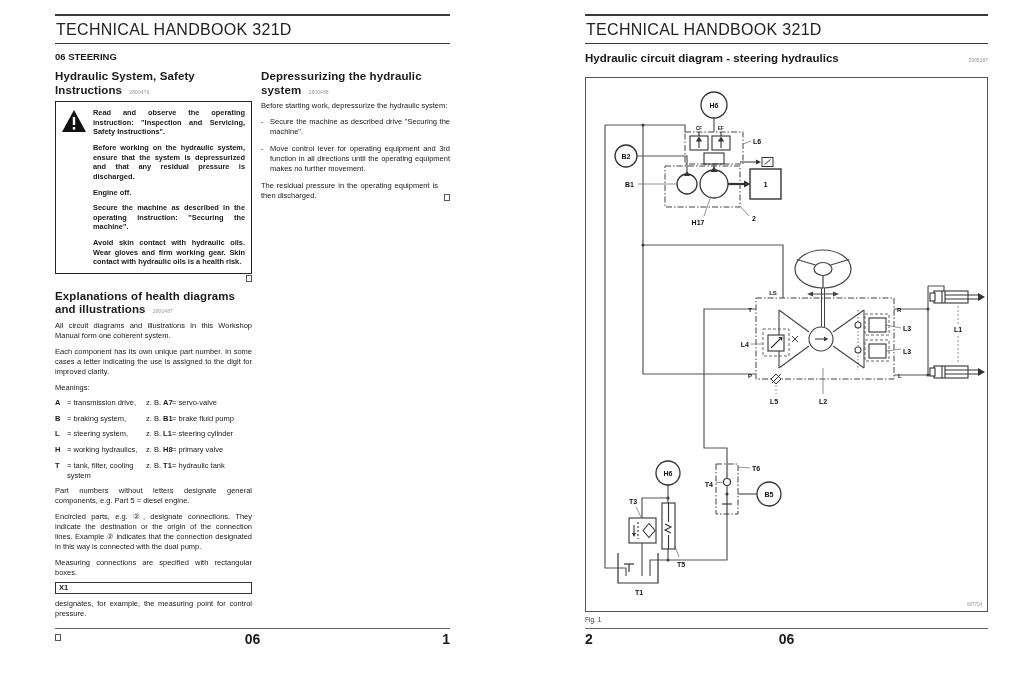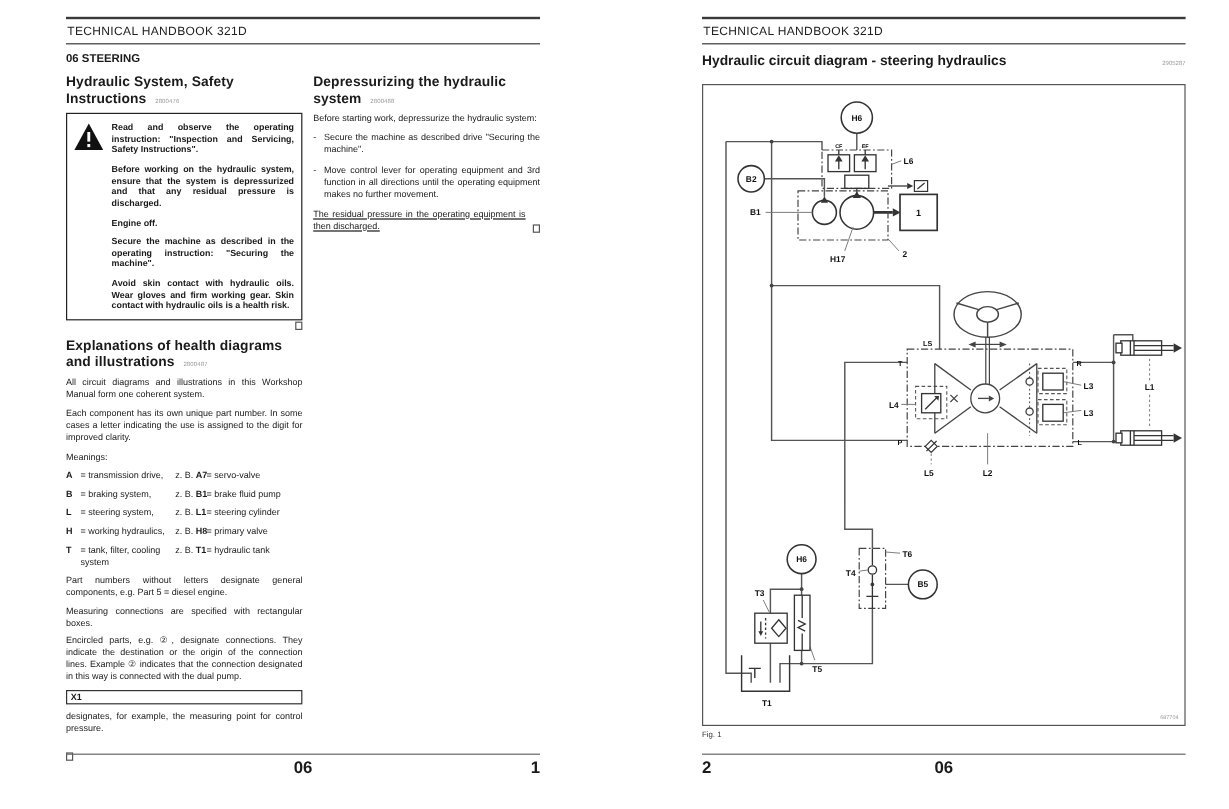--- a/index.html
+++ b/index.html
@@ -5,21 +5,21 @@
   html,body{margin:0;padding:0;}
   body{
     width:1024px;height:674px;position:relative;background:#ffffff;
     font-family:"Liberation Sans", sans-serif;color:#1a1a1a;overflow:hidden;
     -webkit-font-smoothing:antialiased;
   }
   .page{position:absolute;top:14px;}
   .page-left{left:55px;width:395px;}
   .page-right{left:585px;width:403px;}
   .hdr{border-top:2.5px solid #3a3a3a;border-bottom:1px solid #3a3a3a;}
-  .hdr-title{font-size:10px;letter-spacing:.3px;padding:5px 1px 4px 1px;color:#222;}
+  .hdr-title{font-size:16px;letter-spacing:.3px;padding:5px 1px 4px 1px;color:#222;}
   .section-title{font-size:9.5px;font-weight:bold;margin:7px 0 6px 0;}
   .cols{display:flex;gap:9px;}
   .col1{width:197px;}
   .col2{width:189px;}
   h2.blk{font-size:11.5px;font-weight:bold;line-height:1.18;margin:2px 0 4px 0;letter-spacing:.1px;position:relative;}
   .code{font-size:5px;font-weight:normal;color:#999;margin-left:4px;}
   .code-abs{position:absolute;right:0;bottom:1px;font-size:5px;font-weight:normal;color:#999;}
   p.body{font-size:7.5px;line-height:1.33;text-align:justify;margin:0 0 6px 0;}
   .warnbox{border:1.5px solid #222;padding:6px 6px 6px 5px;display:flex;gap:6px;margin:4px 0 1px 0;justify-content:center;}
   .warnbox .txt p{font-size:7.4px;font-weight:bold;line-height:1.3;text-align:justify;margin:0 0 6px 0;}
@@ -31,21 +31,21 @@
   .mean-row .ltr{font-weight:bold;}
   .mean-row .zb{white-space:nowrap;}
   .mean-row b{font-weight:bold;margin-top:48px;}
   .x1row{display:flex;gap:5px;font-size:7.5px;line-height:1.3;margin-top:2px;flex-direction:column;}
   .x1box{border:1px solid #333;font-weight:bold;padding:0 3px;height:10px;line-height:10px;flex:0 0 auto;}
   .x1row .endmark{margin-top:10px;}
   .bullet{display:flex;gap:4px;font-size:7.5px;line-height:1.33;margin:0 0 7px 0;}
   .bullet .dash{flex:0 0 5px;}
   .bullet .btxt{text-align:justify;}
   .p-with-end{display:flex;align-items:flex-end;gap:6px;}
-  .p-with-end p{flex:1;margin-bottom:0;text-decoration:underline;}
+  .p-with-end p{flex:1;margin-bottom:0;}
   .page-footer{position:absolute;top:628px;border-top:1.5px solid #666;font-size:14px;font-weight:bold;height:14px;}
   .pf-left{position:absolute;left:0;top:2px;}
   .pf-center{position:absolute;left:0;right:0;top:2px;text-align:center;}
   .pf-right{position:absolute;right:0;top:2px;}
   .fig-frame{border:1px solid #555;width:401px;height:533px;margin-top:13px;position:relative;background:#fff;}
   .fig-caption{font-size:6.5px;color:#333;margin-top:4px;}
   h2.diagram-title{font-size:11.5px;font-weight:bold;margin:8px 0 0 0;position:relative;}
   svg text{font-family:"Liberation Sans",sans-serif;}
 </style>
 </head>
@@ -118,22 +118,22 @@
         <span>= primary valve</span>
       </div>
       <div class="mean-row">
         <span class="ltr">T</span>
         <span>= tank, filter, cooling system</span>
         <span class="zb"><span>z. B.</span> <b>T1</b></span>
         <span>= hydraulic tank</span>
       </div>
 
       <p class="body">Part numbers without letters designate general components, e.g. Part 5 = diesel engine.</p>
+      <p class="body">Encircled parts, e.g. ②, designate connections. They indicate the destination or the origin of the connection lines. Example ② indicates that the connection designated in this way is connected with the dual pump.</p>
       <p class="body" style="margin-bottom:4px">Measuring connections are specified with rectangular boxes.</p>
-      <p class="body">Encircled parts, e.g. ②, designate connections. They indicate the destination or the origin of the connection lines. Example ② indicates that the connection designated in this way is connected with the dual pump.</p>
 
       <div class="x1row">
         <span class="x1box">X1</span>
         <span style="flex:1;text-align:justify">designates, for example, the measuring point for control pressure.</span>
         <span class="endmark"></span>
       </div>
     </div>
 
     <div class="col2">
       <h2 class="blk">

